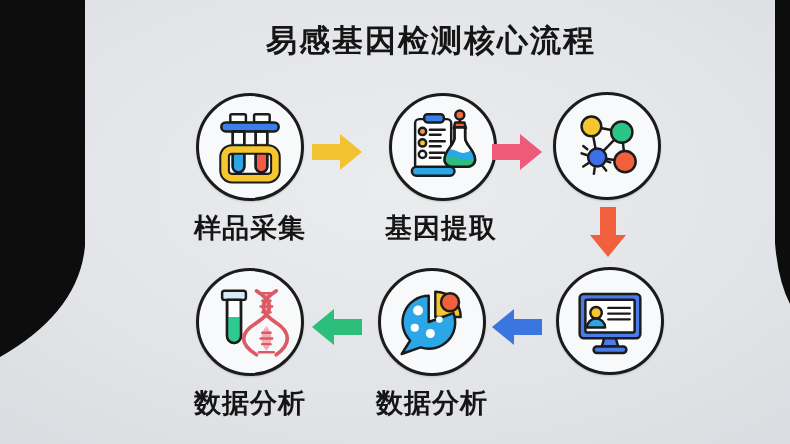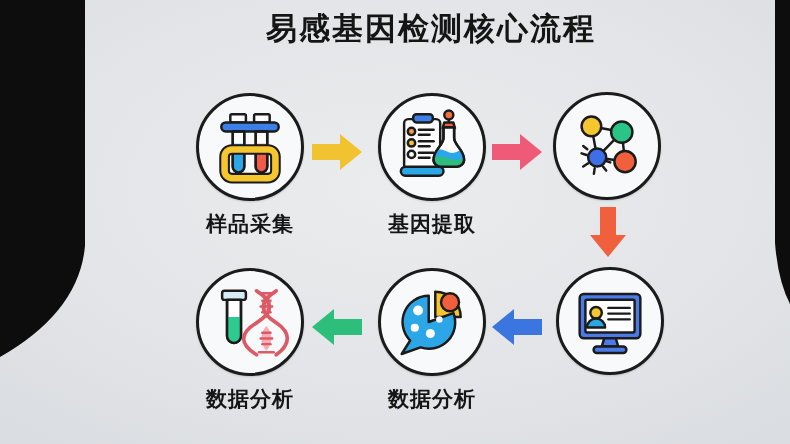--- a/index.html
+++ b/index.html
@@ -3,32 +3,32 @@
 <meta charset="utf-8">
 <style>
   html,body{margin:0;padding:0;background:#000;}
   .stage{
     position:relative;width:790px;height:444px;overflow:hidden;
     background:#0d0d0d;
     font-family:"Liberation Sans","DejaVu Sans",sans-serif;
   }
   .bg-svg{position:absolute;left:0;top:0;width:790px;height:444px;display:block;}
   .title{
-    position:absolute;left:85px;top:8px;width:692px;text-align:center;
+    position:absolute;left:85px;top:20px;width:692px;text-align:center;
     font-size:31px;font-weight:900;color:#151515;letter-spacing:2px;
   }
   .node{position:absolute;width:130px;display:flex;flex-direction:column;align-items:center;}
   .circle{
     width:108px;height:108px;border-radius:50%;background:#f8f9fa;
     border:3px solid #1b1b1b;box-sizing:border-box;
     display:flex;align-items:center;justify-content:center;
     box-shadow:0 1px 2px rgba(0,0,0,.15);
   }
   .circle svg{width:82px;height:82px;display:block;}
-  .label{margin-top:9px;font-size:21px;font-weight:700;color:#151515;letter-spacing:1px;min-height:10px;}
+  .label{margin-top:9px;font-size:27px;font-weight:700;color:#151515;letter-spacing:1px;min-height:10px;}
   .arrow{position:absolute;display:block;}
 </style>
 </head>
 <body>
 
 <div class="stage">
 
   <svg class="bg-svg" viewBox="0 0 790 444" aria-hidden="true">
     <defs>
       <radialGradient id="panelgrad" cx="50%" cy="42%" r="78%">
@@ -57,21 +57,21 @@
           <path d="M57,46 h14 v28 a7,7 0 0 1 -14,0 z" fill="#F25B49" stroke="none"></path>
           <path d="M57,31 h14 v43 a7,7 0 0 1 -14,0 z" fill="none"></path>
           <rect x="19" y="53" width="62" height="35" rx="9" fill="none" stroke="#1b1b1b" stroke-width="13"></rect>
           <rect x="19" y="53" width="62" height="35" rx="9" fill="none" stroke="#F6C62F" stroke-width="8"></rect>
         </g>
       </svg>
     </div>
     <div class="label">样品采集</div>
   </div>
 
-  <div class="node" style="left:367px;top:93px;">
+  <div class="node" style="left:367px;top:93px;align-items:flex-end;">
     <div class="circle">
       <svg viewBox="0 0 100 100">
         <defs>
           <clipPath id="flaskclip">
             <path d="M64,26 L77,26 L77,39 C77,47 88,53 89,64 C90,70 85,74 80,74 L61,74 C56,74 51,70 52,64 C53,53 64,47 64,39 Z"></path>
           </clipPath>
         </defs>
         <g stroke="#1b1b1b" stroke-width="3" stroke-linejoin="round" stroke-linecap="round">
           <rect x="16" y="16" width="44" height="61" rx="5" fill="#fff"></rect>
           <rect x="27" y="10" width="24" height="10" rx="4" fill="#3D7FE8"></rect>

